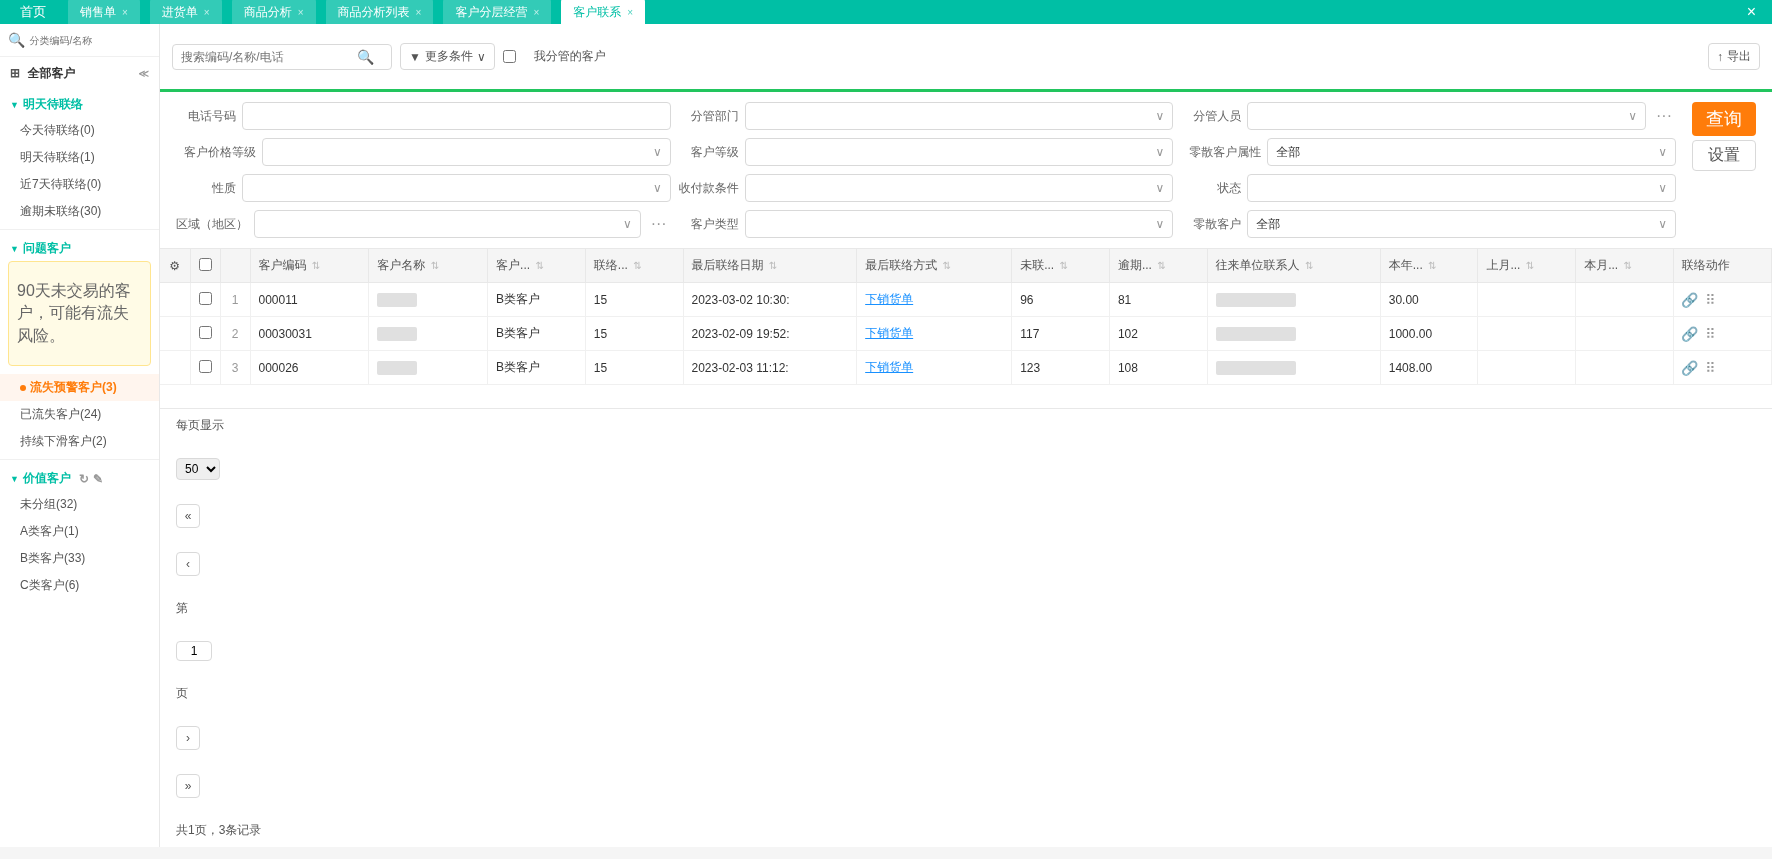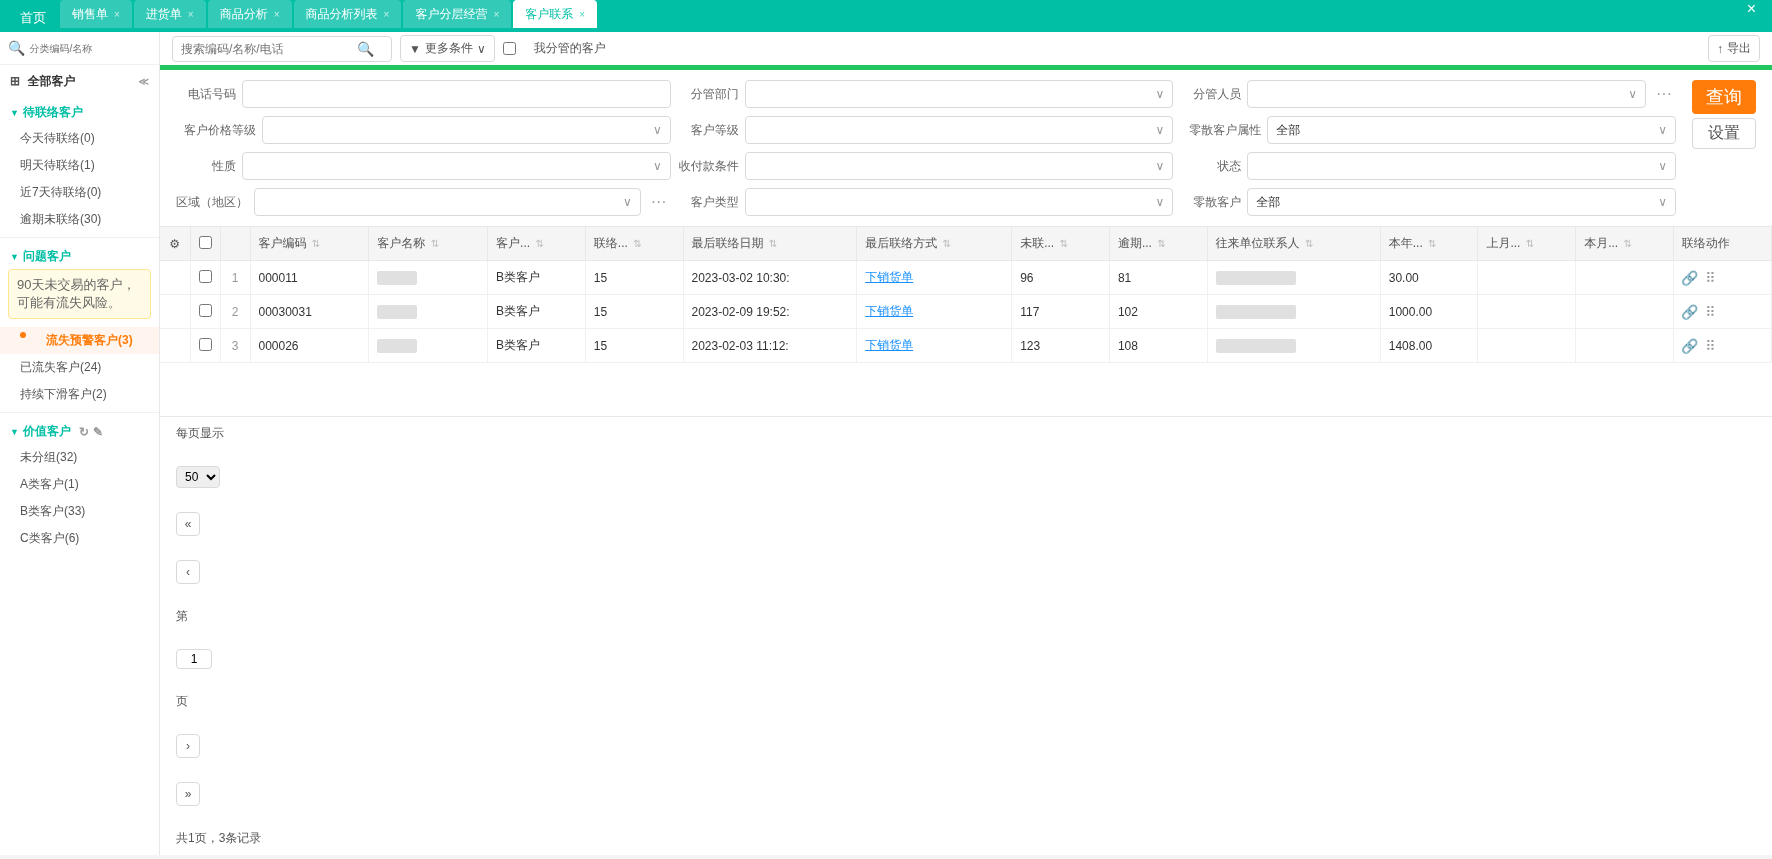--- a/index.html
+++ b/index.html
@@ -1,24 +1,25 @@
 <!DOCTYPE html>
 <html><head>
   <meta charset="utf-8">
   <style>
     * { box-sizing: border-box; margin: 0; padding: 0; font-family: 'Microsoft YaHei', Arial, sans-serif; font-size: 12px; }
     body { background: #f5f5f5; overflow: hidden; }
 
     
     .top-nav {
       display: flex;
+      align-items: center;
       background: #00bfa5;
-      height: 32px;
+      height: 24px;
       padding: 0 8px;
-      gap: 2px;
+      gap: 10px;
     }
     .top-nav .nav-home {
       color: #fff;
       padding: 0 12px;
       height: 36px;
       display: flex;
       align-items: center;
       font-size: 13px;
       cursor: pointer;
     }
@@ -103,57 +104,57 @@
     .sidebar-group-title .arrow { font-size: 9px; }
     .sidebar-item {
       padding: 5px 10px 5px 20px;
       color: #555;
       cursor: pointer;
       font-size: 12px;
     }
     .sidebar-item.active { color: #ff7c0a; font-weight: bold; background: #fff5ee; }
     .sidebar-item.has-warning {
       display: flex;
-      align-items: flex-start;
-      gap: 20px;
+      align-items: center;
+      gap: 4px;
     }
     .warning-dot {
       width: 6px; height: 6px;
       background: #ff7c0a;
       border-radius: 50%;
       flex-shrink: 0;
     }
     .divider { height: 1px; background: #f0f0f0; margin: 4px 0; }
     .tooltip-box {
       margin: 0 8px 8px;
       background: #fffbe6;
       border: 1px solid #ffe58f;
       border-radius: 4px;
-      padding: 6px 8px;
+      padding: 18px 8px;
       color: #666;
-      font-size: 13px;
+      font-size: 16px;
       line-height: 1.4;
     }
 
     
     .content-area {
       flex: 1;
       display: flex;
       flex-direction: column;
       overflow: hidden;
       background: #f5f5f5;
     }
 
     
     .search-bar {
       display: flex;
       align-items: center;
       background: #fff;
-      padding: 3px 12px;
-      border-bottom: 5px solid #22c55e;
+      padding: 19px 12px;
+      border-bottom: 3px solid #22c55e;
       gap: 8px;
     }
     .search-input-wrap {
       display: flex;
       align-items: center;
       border: 1px solid #d9d9d9;
       border-radius: 4px;
       padding: 4px 8px;
       gap: 6px;
       width: 220px;
@@ -429,21 +430,21 @@
     <div class="sidebar-header">
       <span>
         <span class="grid-icon">⊞</span>
         <span>全部客户</span>
       </span>
       <span class="collapse-icon">≪</span>
     </div>
 
     <div class="sidebar-group-title">
       <span class="arrow">▼</span>
-      <span>待联络客户</span>
+      <span>明天待联络</span>
     </div>
     <div class="sidebar-item">今天待联络(0)</div>
     <div class="sidebar-item">明天待联络(1)</div>
     <div class="sidebar-item">近7天待联络(0)</div>
     <div class="sidebar-item">逾期未联络(30)</div>
 
     <div class="divider"></div>
 
     <div class="sidebar-group-title">
       <span class="arrow">▼</span>

